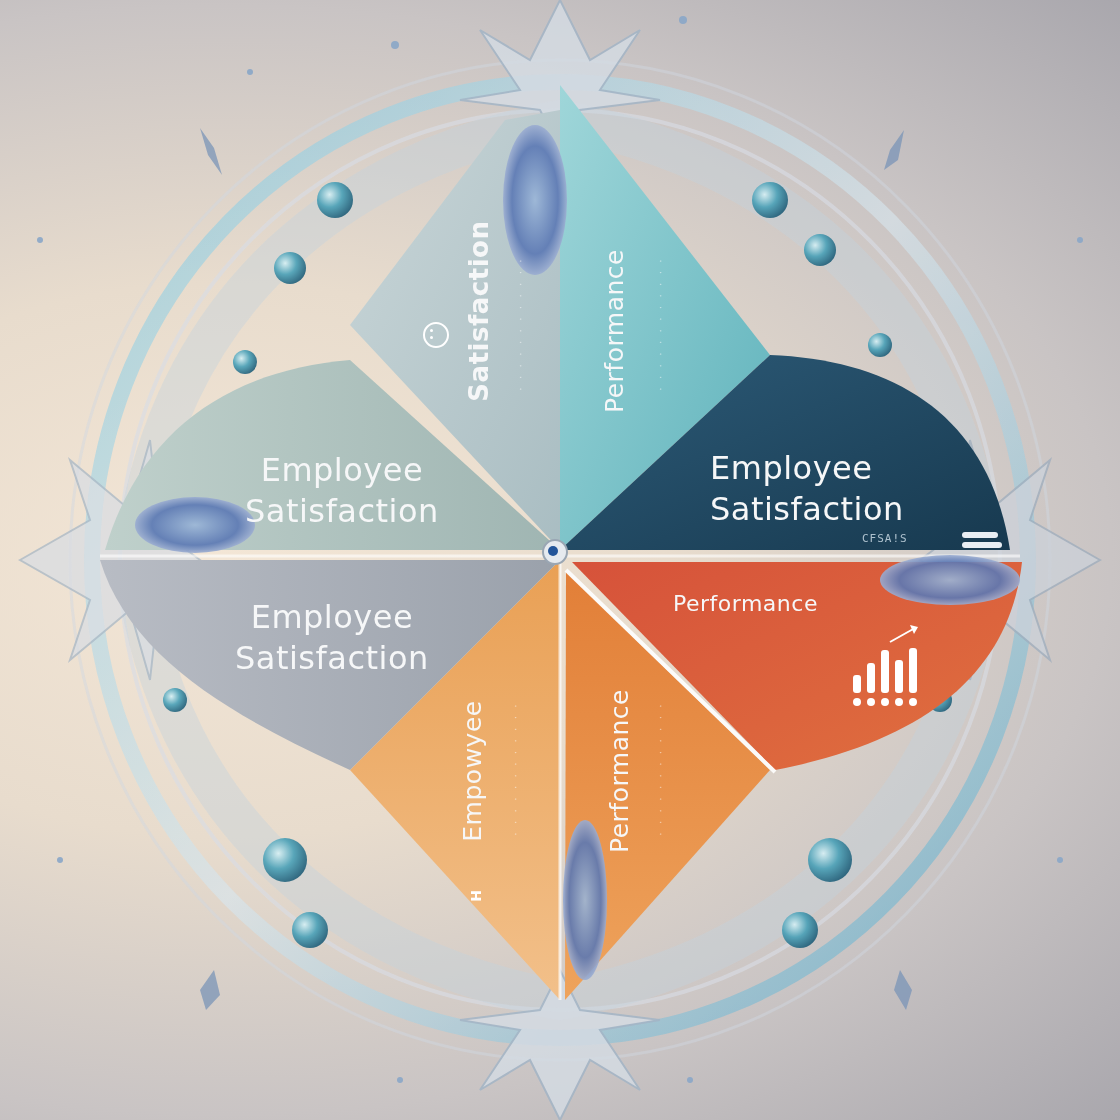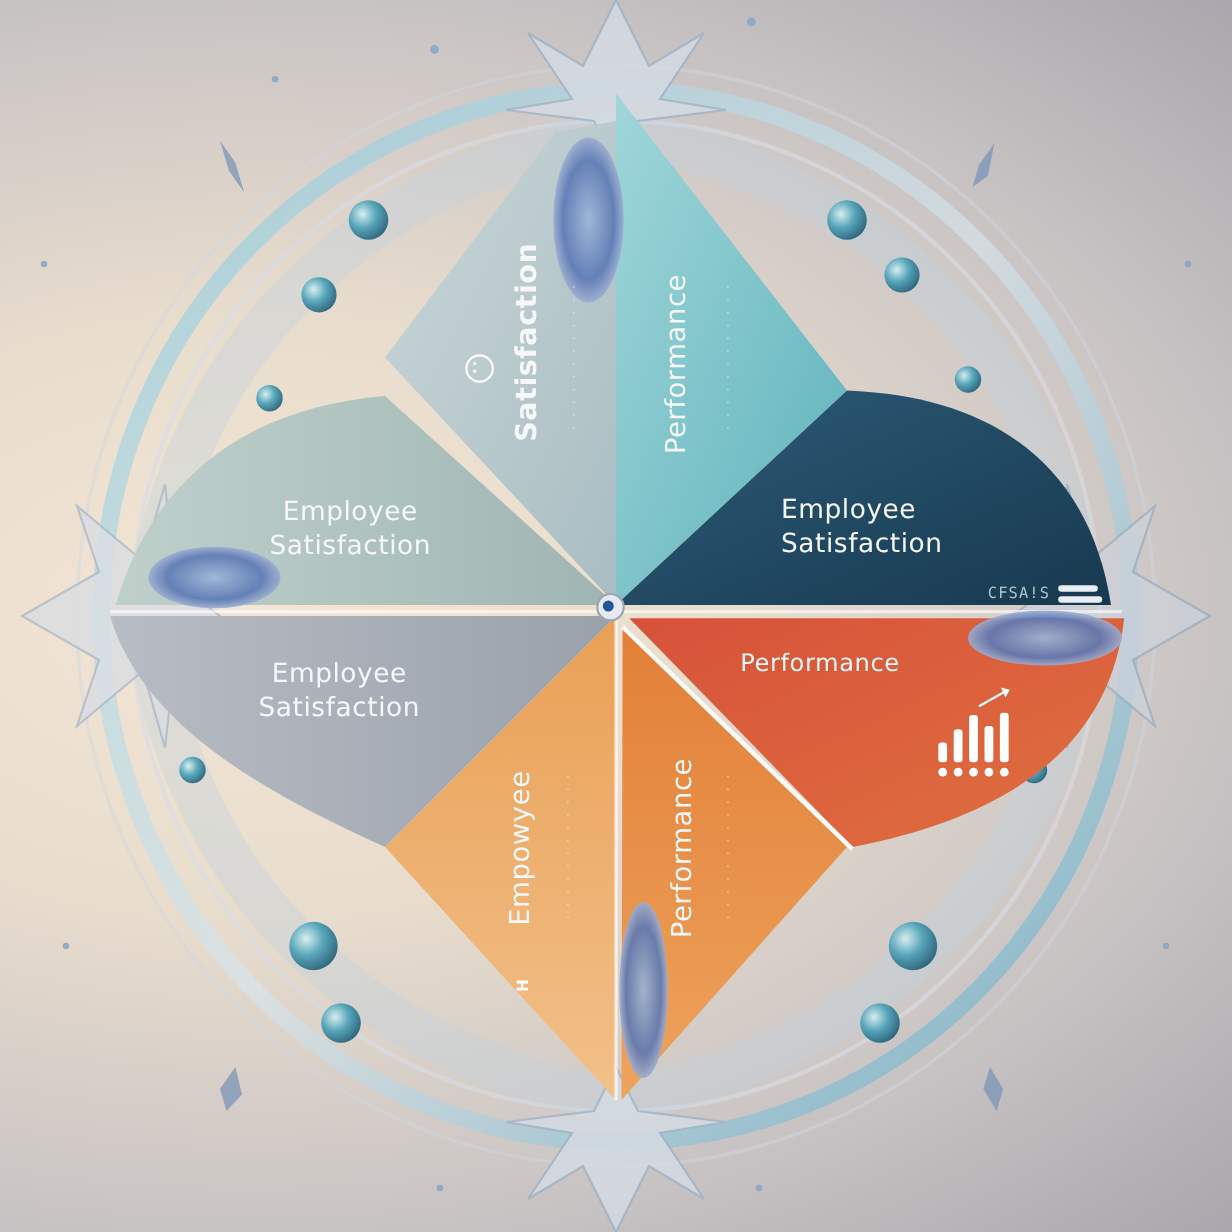--- a/index.html
+++ b/index.html
@@ -7,21 +7,21 @@
     width:1120px; height:1120px; overflow:hidden; position:relative;
     background: radial-gradient(ellipse at 20% 50%, #f3e6d6 0%, #e8dccd 35%, #c9c4c4 70%, #a9a7ad 100%);
     font-family: "DejaVu Sans", "Liberation Sans", sans-serif;
   }
   .stage { position:absolute; left:0; top:0; width:1120px; height:1120px; }
   svg.art { position:absolute; left:0; top:0; }
   .label {
     position:absolute; color:#f6f7f8; text-align:center; line-height:1.28;
     letter-spacing:0.5px; white-space:nowrap;
   }
-  .lbl-h { font-size:24px; }
+  .lbl-h { font-size:32px; }
   .vert { transform-origin: center center; }
   .sub {
     position:absolute; color:rgba(255,255,255,0.55); font-size:8px; letter-spacing:1px; white-space:nowrap;
     font-family: "DejaVu Sans Mono", monospace;
   }
   .icon { position:absolute; }
 </style>
 </head>
 <body>
 
@@ -160,21 +160,21 @@
     <span style="position:absolute; left:5px; top:12px; width:3px; height:3px; background:#fff; border-radius:50%;"></span>
   </div>
 
   <div class="label vert" style="left:530px; top:315px; width:170px; font-size:25px; transform:rotate(-90deg);">Performance</div>
   <div class="sub" style="left:595px; top:320px; transform:rotate(-90deg);">· · · · · · · · · · · ·</div>
 
   <div class="label lbl-h" style="left:710px; top:448px; text-align:left;">
     <div>Employee</div>
     <div>Satisfaction</div>
   </div>
-  <div class="sub" style="left:898px; top:532px; font-size:14px; color:rgba(210,225,235,0.8);">CFSA!S</div>
+  <div class="sub" style="left:862px; top:532px; font-size:11px; color:rgba(210,225,235,0.8);">CFSA!S</div>
   <div class="icon" style="left:962px; top:532px;">
     <div style="width:36px; height:6px; background:#e9eef3; border-radius:3px; margin-bottom:4px;"></div>
     <div style="width:40px; height:6px; background:#e9eef3; border-radius:3px;"></div>
   </div>
 
   <div class="label" style="left:673px; top:590px; font-size:22px;">Performance</div>
   <div class="icon" style="left:850px; top:620px; width:70px; height:90px;">
     <svg width="70" height="90" viewBox="0 0 70 90">
       <rect x="3" y="55" width="8" height="18" rx="3" fill="#fff"></rect>
       <rect x="17" y="43" width="8" height="30" rx="3" fill="#fff"></rect>

